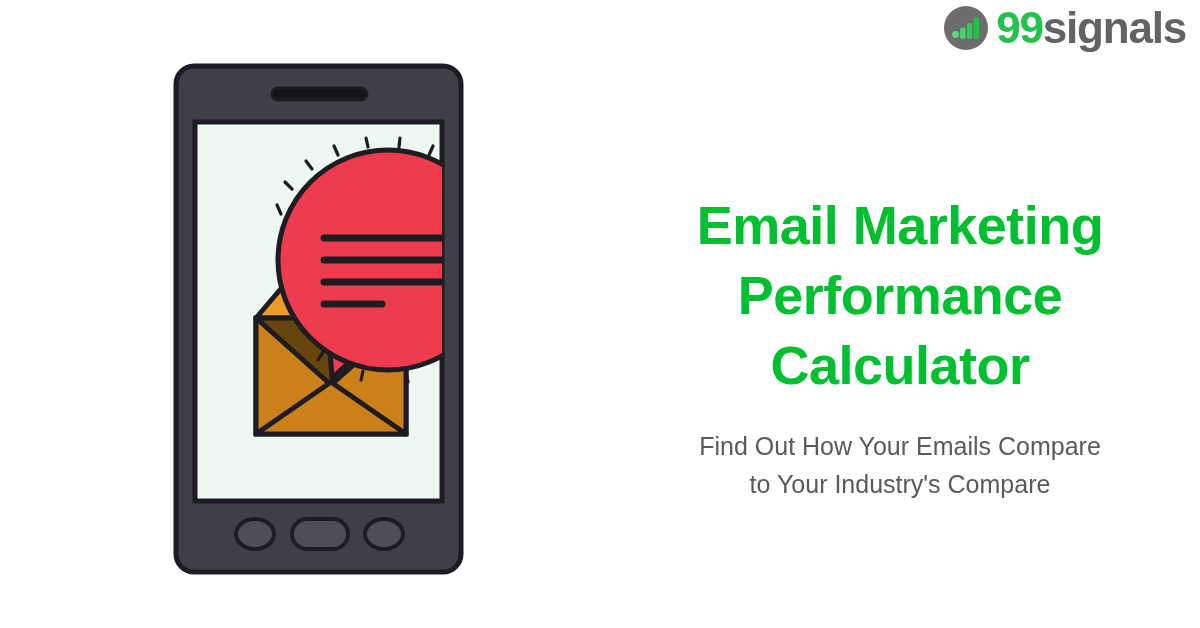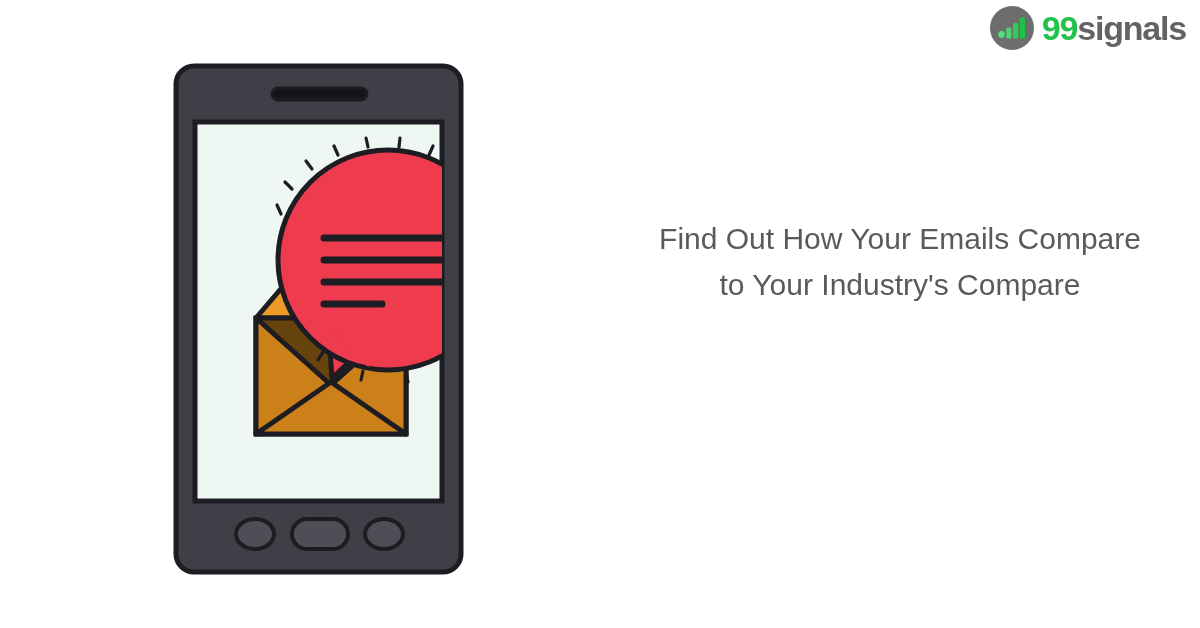--- a/index.html
+++ b/index.html
@@ -30,21 +30,21 @@
     display: flex;
     align-items: center;
     gap: 8px;
   }
   .logo-mark {
     width: 44px;
     height: 44px;
     flex: 0 0 44px;
   }
   .logo-word {
-    font-size: 34px;
+    font-size: 44px;
     font-weight: bold;
     letter-spacing: -1.2px;
     line-height: 44px;
     white-space: nowrap;
   }
   .logo-word .nine { color: #22C24C; }
   .logo-word .signals { color: #636363; }
 
   
   .copy {
@@ -57,21 +57,21 @@
   .headline {
     color: #00C030;
     font-size: 54px;
     font-weight: bold;
     line-height: 1.30;
     letter-spacing: -0.5px;
     margin: 0;
   }
   .subhead {
     color: #5A5A5A;
-    font-size: 30px;
+    font-size: 25px;
     font-weight: normal;
     line-height: 1.52;
     margin: 26px 0 0 0;
   }
 
   
   .illustration {
     position: absolute;
     left: 120px;
     top: 30px;
@@ -163,19 +163,24 @@
     </g>
 
     <g>
       <ellipse cx="135" cy="504" rx="19" ry="15" fill="#4E4E57" stroke="#1C1C22" stroke-width="4"></ellipse>
       <rect x="172" y="489" width="56" height="30" rx="15" ry="15" fill="#4E4E57" stroke="#1C1C22" stroke-width="4"></rect>
       <ellipse cx="264" cy="504" rx="19" ry="15" fill="#4E4E57" stroke="#1C1C22" stroke-width="4"></ellipse>
     </g>
   </svg>
 
   <div class="copy">
+    <h1 class="headline">
+      <span>Email Marketing</span><br>
+      <span>Performance</span><br>
+      <span>Calculator</span>
+    </h1>
     <p class="subhead">
       <span>Find Out How Your Emails Compare</span><br>
       <span>to Your Industry's Compare</span>
     </p>
   </div>
 
 </div>
 
 </body></html>

